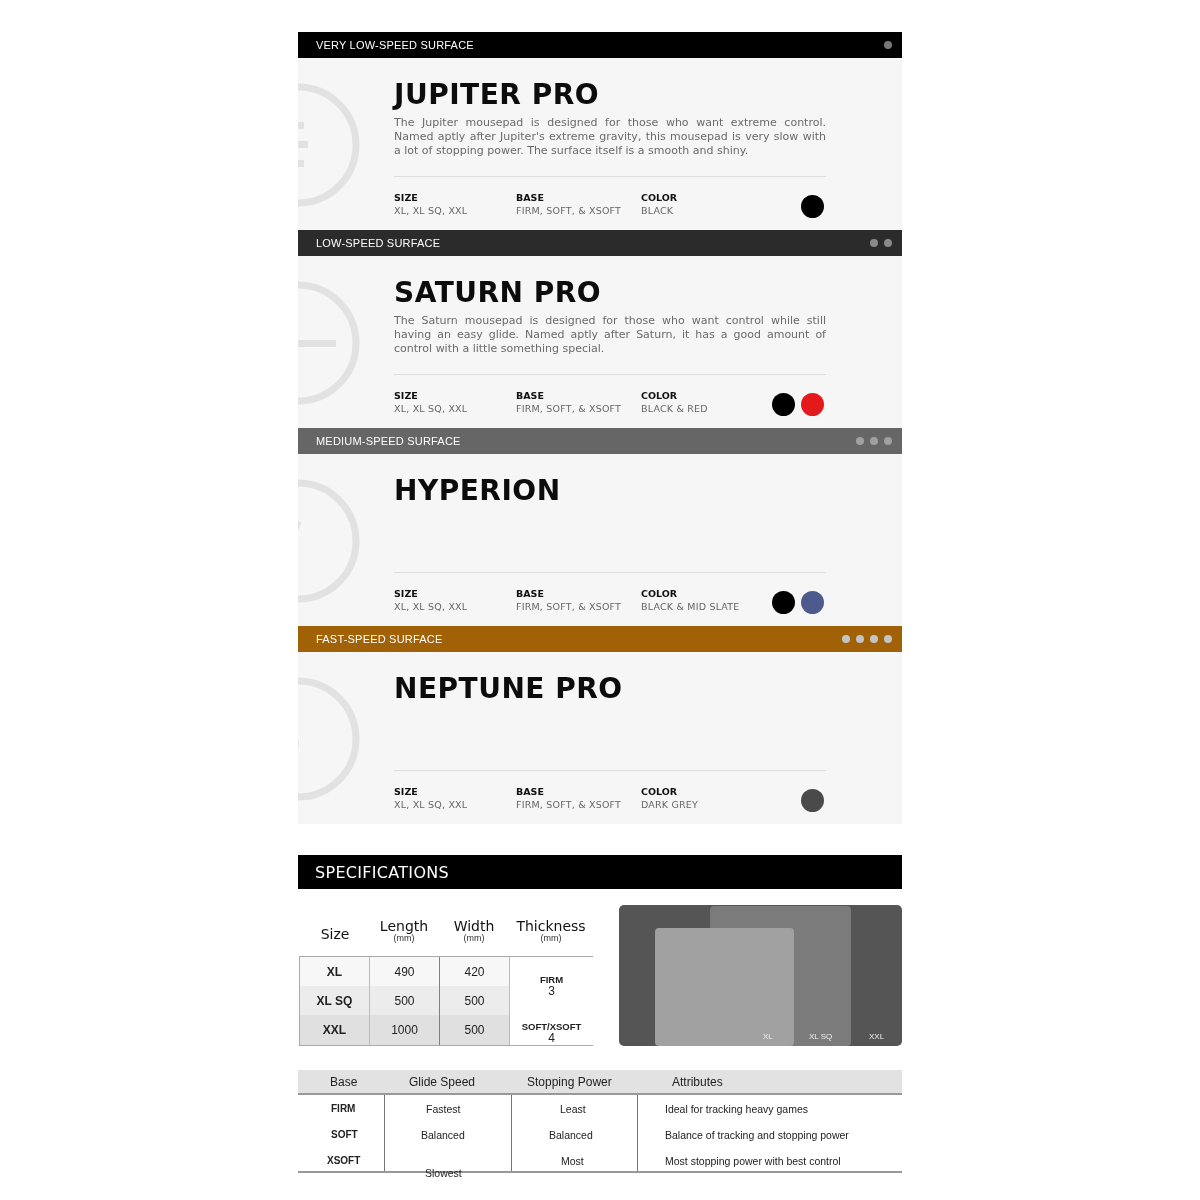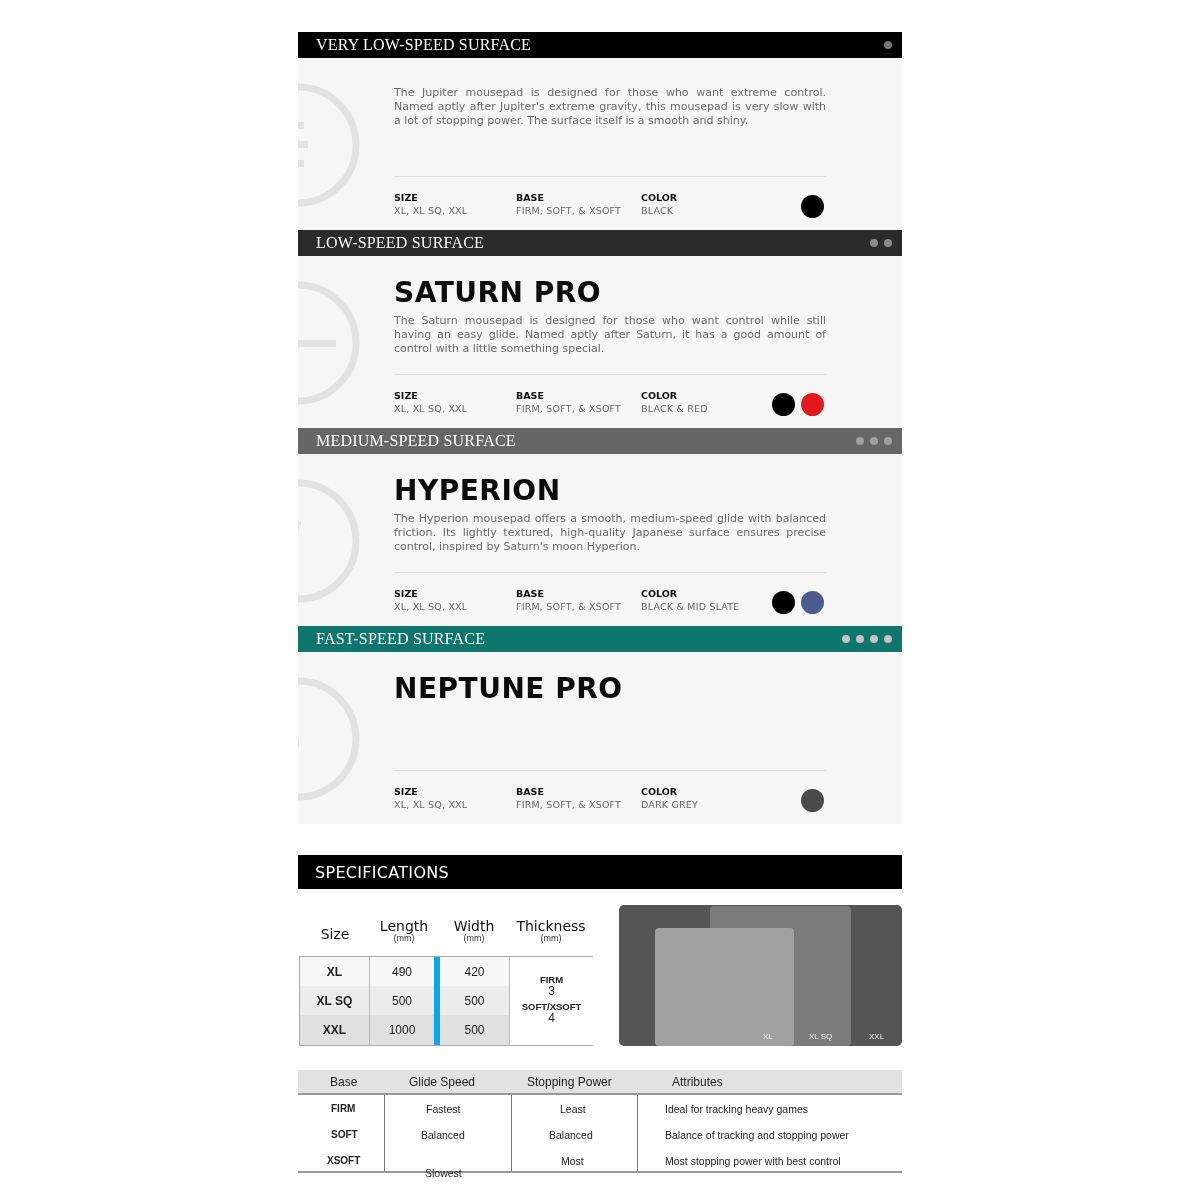--- a/index.html
+++ b/index.html
@@ -5,21 +5,21 @@
   * { box-sizing: border-box; margin: 0; padding: 0; }
   html, body { width: 1200px; height: 1200px; background: #ffffff; overflow: hidden; }
   body { font-family: "Liberation Sans", "DejaVu Sans", sans-serif; color: #111; position: relative; }
 
   .wrap { position: absolute; left: 298px; top: 32px; width: 604px; }
 
   .band {
     height: 26px; display: flex; align-items: center; justify-content: space-between;
     padding: 0 10px 0 18px;
   }
-  .band-title { color: #fff; font-size: 16px; letter-spacing: 0.2px; font-family: Liberation Serif, serif; }
+  .band-title { color: #fff; font-size: 11px; letter-spacing: 0.2px; font-family: Liberation Sans, sans-serif; }
   .dots { display: flex; gap: 6px; }
   .dot { width: 8px; height: 8px; border-radius: 50%; }
 
   .card {
     height: 172px; background: #f6f6f6; position: relative; overflow: hidden;
   }
   .logo { position: absolute; left: -40px; top: 22px; width: 104px; height: 130px; }
   .card-body { position: absolute; left: 96px; top: 22px; width: 432px; }
   .prod-name { font-family: "DejaVu Sans", sans-serif; font-weight: bold; font-size: 28px; letter-spacing: 0.5px; color: #0c0c0c; line-height: 30px; }
   .prod-desc { margin-top: 6px; font-size: 11px; line-height: 14px; color: #6a6a6a; text-align: justify; font-family: "DejaVu Sans", sans-serif; }
@@ -38,21 +38,21 @@
   }
 
   .dim-table { position: absolute; left: 299px; top: 918px; }
   .dim-hdr { position: absolute; top: 0; text-align: center; }
   .dim-hdr .t { font-size: 14px; color: #111; font-family: "DejaVu Sans", sans-serif; }
   .dim-hdr .u { font-size: 9px; color: #333; margin-top: -1px; }
   .dim-grid { position: absolute; left: 0; top: 38px; width: 294px; height: 90px; border: 1px solid #aaa; }
   .dim-row { position: absolute; left: 0; width: 210px; height: 30px; display: flex; }
   .dim-cell { height: 30px; display: flex; align-items: center; justify-content: center; font-size: 12px; color: #222; }
   .dim-cell.size { font-weight: bold; width: 70px; border-right: 1px solid #bbb; }
-  .dim-cell.len { width: 70px; border-right: 6px solid #0ea5e9; }
+  .dim-cell.len { width: 70px; border-right: 1px solid #0ea5e9; }
   .dim-cell.wid { width: 70px; border-right: 1px solid #bbb; }
   .thick { position: absolute; left: 210px; top: 0; width: 83px; height: 88px; background: #fff; text-align: center; padding-top: 17px; }
   .thick .lab { font-size: 9.5px; font-weight: bold; color: #222; }
   .thick .val { font-size: 12px; color: #222; line-height: 12px; }
 
   .size-vis { position: absolute; left: 619px; top: 905px; width: 283px; height: 141px; border-radius: 5px; background: #555555; overflow: hidden; }
   .pad { position: absolute; border-radius: 4px; }
   .pad-label { position: absolute; font-size: 8px; color: #eee; }
 
   .base-table { position: absolute; left: 298px; top: 1070px; width: 604px; }
@@ -76,20 +76,21 @@
       </span>
     </div>
     <div class="card">
       <svg class="logo" viewBox="0 0 104 130">
         <circle cx="40" cy="65" r="58" fill="none" stroke="#e2e2e2" stroke-width="7"></circle>
         <rect x="0" y="42" width="46" height="7" fill="#e2e2e2"></rect>
         <rect x="0" y="61" width="50" height="7" fill="#e2e2e2"></rect>
         <rect x="0" y="80" width="46" height="7" fill="#e2e2e2"></rect>
       </svg>
       <div class="card-body">
+        <div class="prod-name">JUPITER PRO</div>
         <div class="prod-desc">The Jupiter mousepad is designed for those who want extreme control. Named aptly after Jupiter's extreme gravity, this mousepad is very slow with a lot of stopping power. The surface itself is a smooth and shiny.</div>
       </div>
       <div class="divider"></div>
       <div class="meta">
         <div class="meta-col" style="left:0">
             <div class="meta-label">SIZE</div>
             <div class="meta-value">XL, XL SQ, XXL</div>
           </div>
         <div class="meta-col" style="left:122px">
             <div class="meta-label">BASE</div>
@@ -155,21 +156,20 @@
       </span>
     </div>
     <div class="card">
       <svg class="logo" viewBox="0 0 104 130">
         <circle cx="40" cy="65" r="58" fill="none" stroke="#e2e2e2" stroke-width="7"></circle>
         <rect x="0" y="30" width="10" height="70" fill="#e2e2e2"></rect>
         <line x1="14" y1="100" x2="40" y2="45" stroke="#e2e2e2" stroke-width="8"></line>
       </svg>
       <div class="card-body">
         <div class="prod-name">HYPERION</div>
-        <div class="prod-desc">The Hyperion mousepad offers a smooth, medium-speed glide with balanced friction. Its lightly textured, high-quality Japanese surface ensures precise control, inspired by Saturn's moon Hyperion.</div>
       </div>
       <div class="divider"></div>
       <div class="meta">
         <div class="meta-col" style="left:0">
             <div class="meta-label">SIZE</div>
             <div class="meta-value">XL, XL SQ, XXL</div>
           </div>
         <div class="meta-col" style="left:122px">
             <div class="meta-label">BASE</div>
             <div class="meta-value">FIRM, SOFT, &amp; XSOFT</div>
@@ -180,21 +180,21 @@
           </div>
         <div class="swatches">
           <i class="swatch" style="background:#000"></i>
           <i class="swatch" style="background:#4d5a8e"></i>
         </div>
       </div>
     </div>
   </section>
 
   <section>
-    <div class="band" style="background:#0f766e">
+    <div class="band" style="background:#a16207">
       <span class="band-title">FAST-SPEED SURFACE</span>
       <span class="dots">
         <i class="dot" style="background:#c4c4c4"></i>
           <i class="dot" style="background:#c4c4c4"></i>
           <i class="dot" style="background:#c4c4c4"></i>
           <i class="dot" style="background:#c4c4c4"></i>
       </span>
     </div>
     <div class="card">
       <svg class="logo" viewBox="0 0 104 130">
@@ -261,21 +261,21 @@
       <div class="dim-cell wid">500</div>
     </div>
     <div class="dim-row" style="top:58px;background:#e0e0e0">
       <div class="dim-cell size">XXL</div>
       <div class="dim-cell len">1000</div>
       <div class="dim-cell wid">500</div>
     </div>
     <div class="thick">
       <div class="lab">FIRM</div>
       <div class="val">3</div>
-      <div class="lab" style="margin-top:4px">SOFT/XSOFT</div>
+      <div class="lab" style="margin-top:24px">SOFT/XSOFT</div>
       <div class="val">4</div>
     </div>
   </div>
 </div>
 
 <div class="size-vis">
   <div class="pad" style="left:91px;top:1px;width:141px;height:140px;background:#7b7b7b"></div>
   <div class="pad" style="left:36px;top:23px;width:139px;height:118px;background:#a1a1a1"></div>
   <span class="pad-label" style="left:144px;bottom:5px">XL</span>
   <span class="pad-label" style="left:190px;bottom:5px">XL SQ</span>

